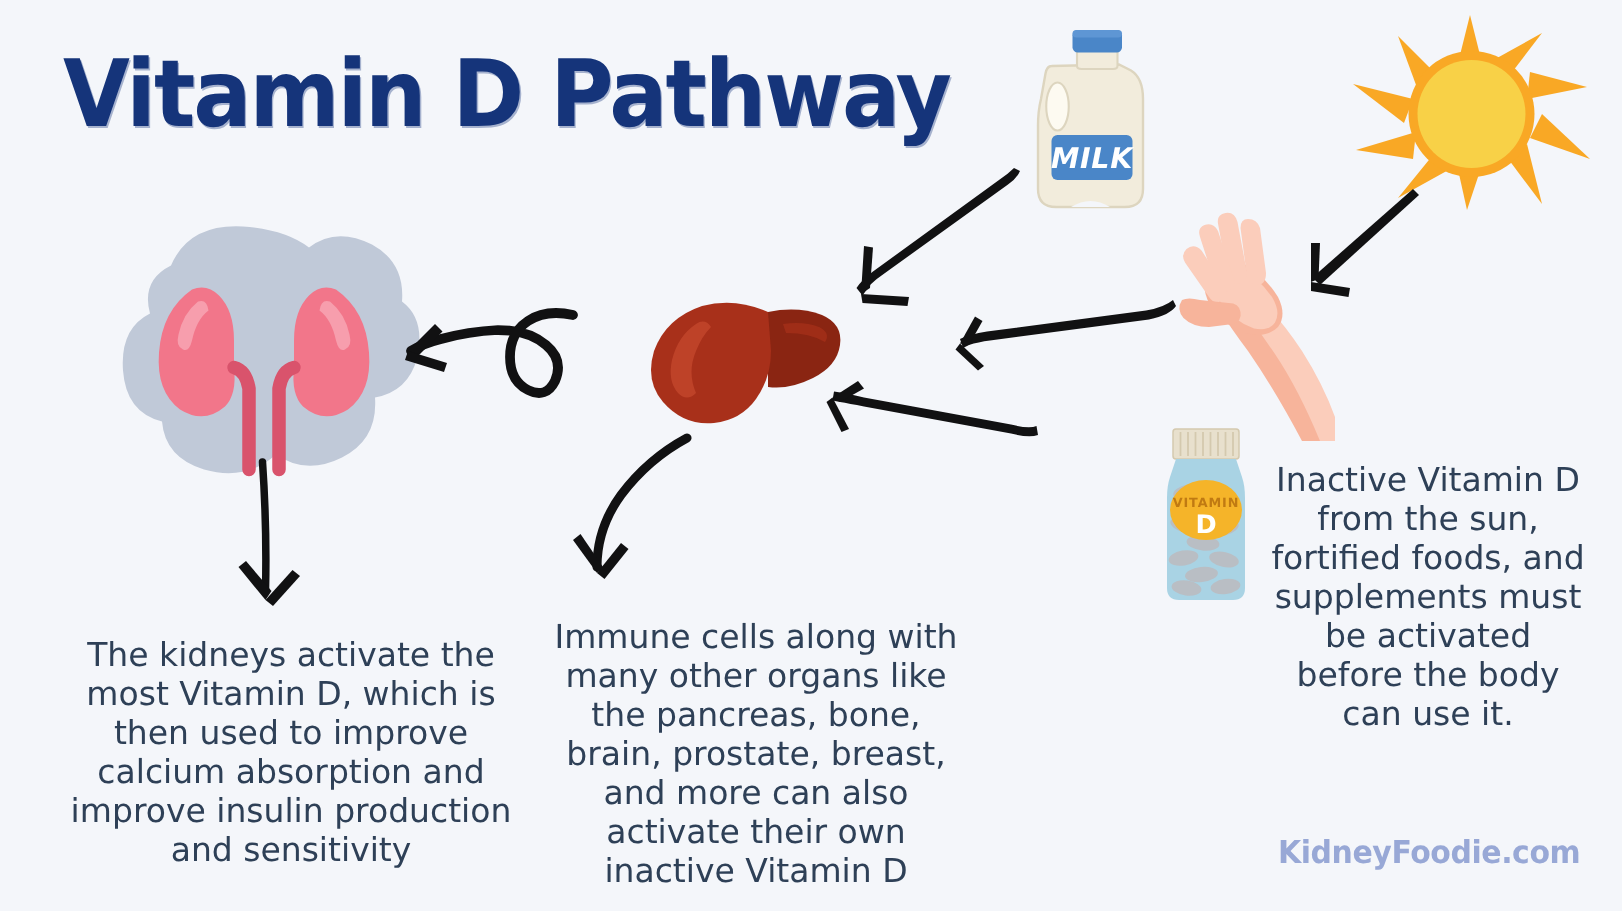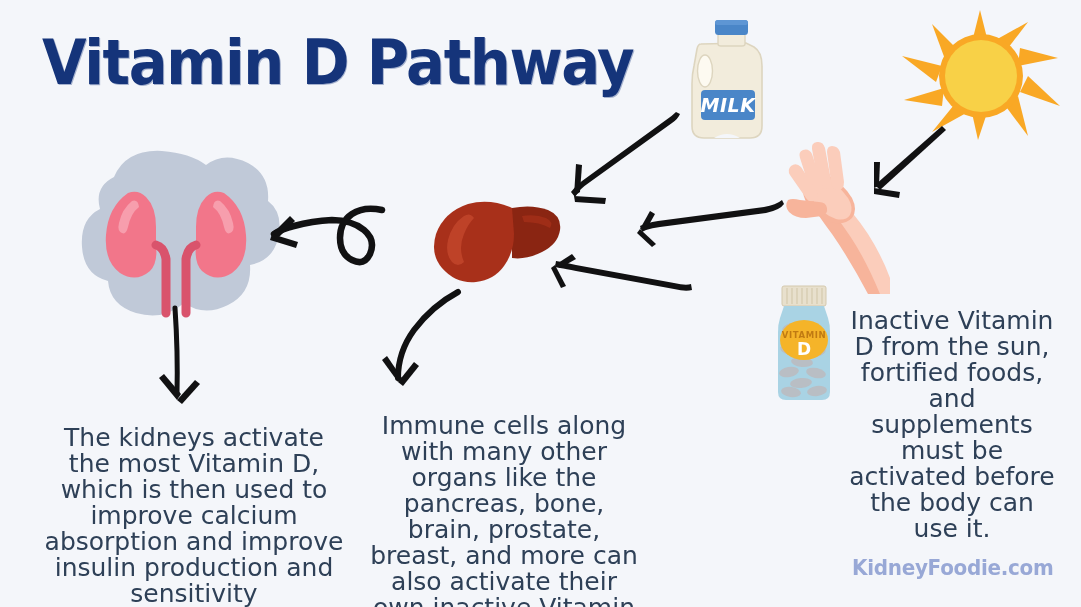--- a/index.html
+++ b/index.html
@@ -26,21 +26,21 @@
     color:#15347a;
     transform:scaleX(0.93);
     transform-origin:left top;
     white-space:nowrap;
     text-shadow:1px 1px 0 rgba(21,52,122,0.35);
   }
 
   
   .body-text {
     color:#2e4057;
-    font-size:25px;
+    font-size:22px;
     line-height:26px;
     text-align:center;
     font-family:"DejaVu Sans", sans-serif;
   }
   #text-kidney { left:44px; top:425px; width:300px; }
   #text-immune { left:368px; top:413px; width:272px; }
   #text-inactive { left:845px; top:308px; width:214px; }
 
   
   #brand {

